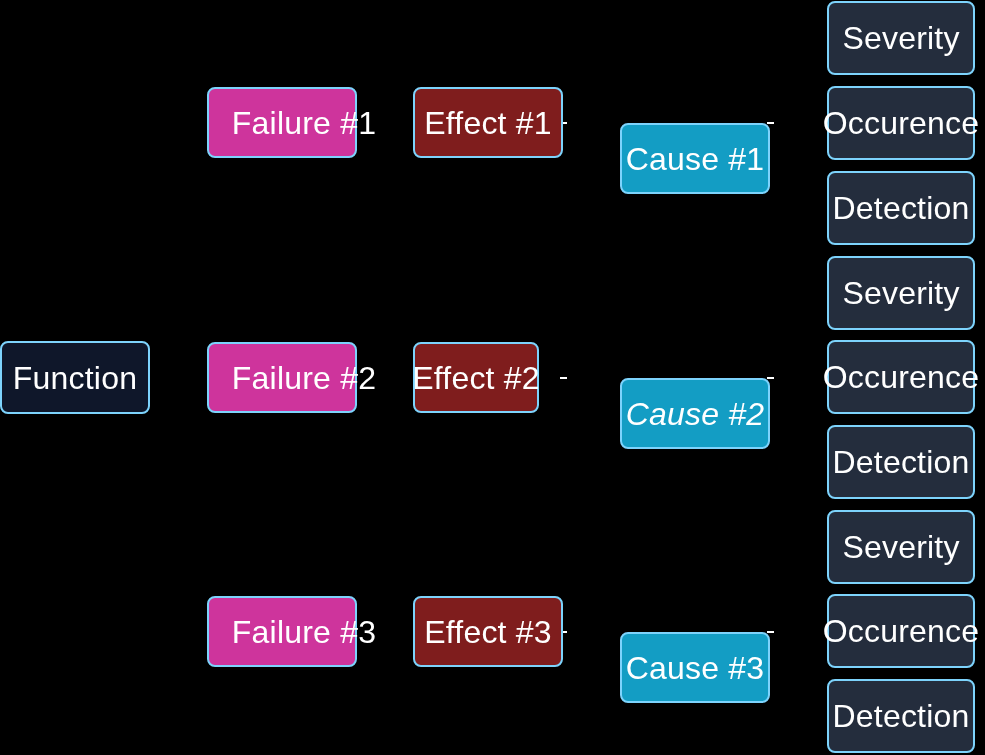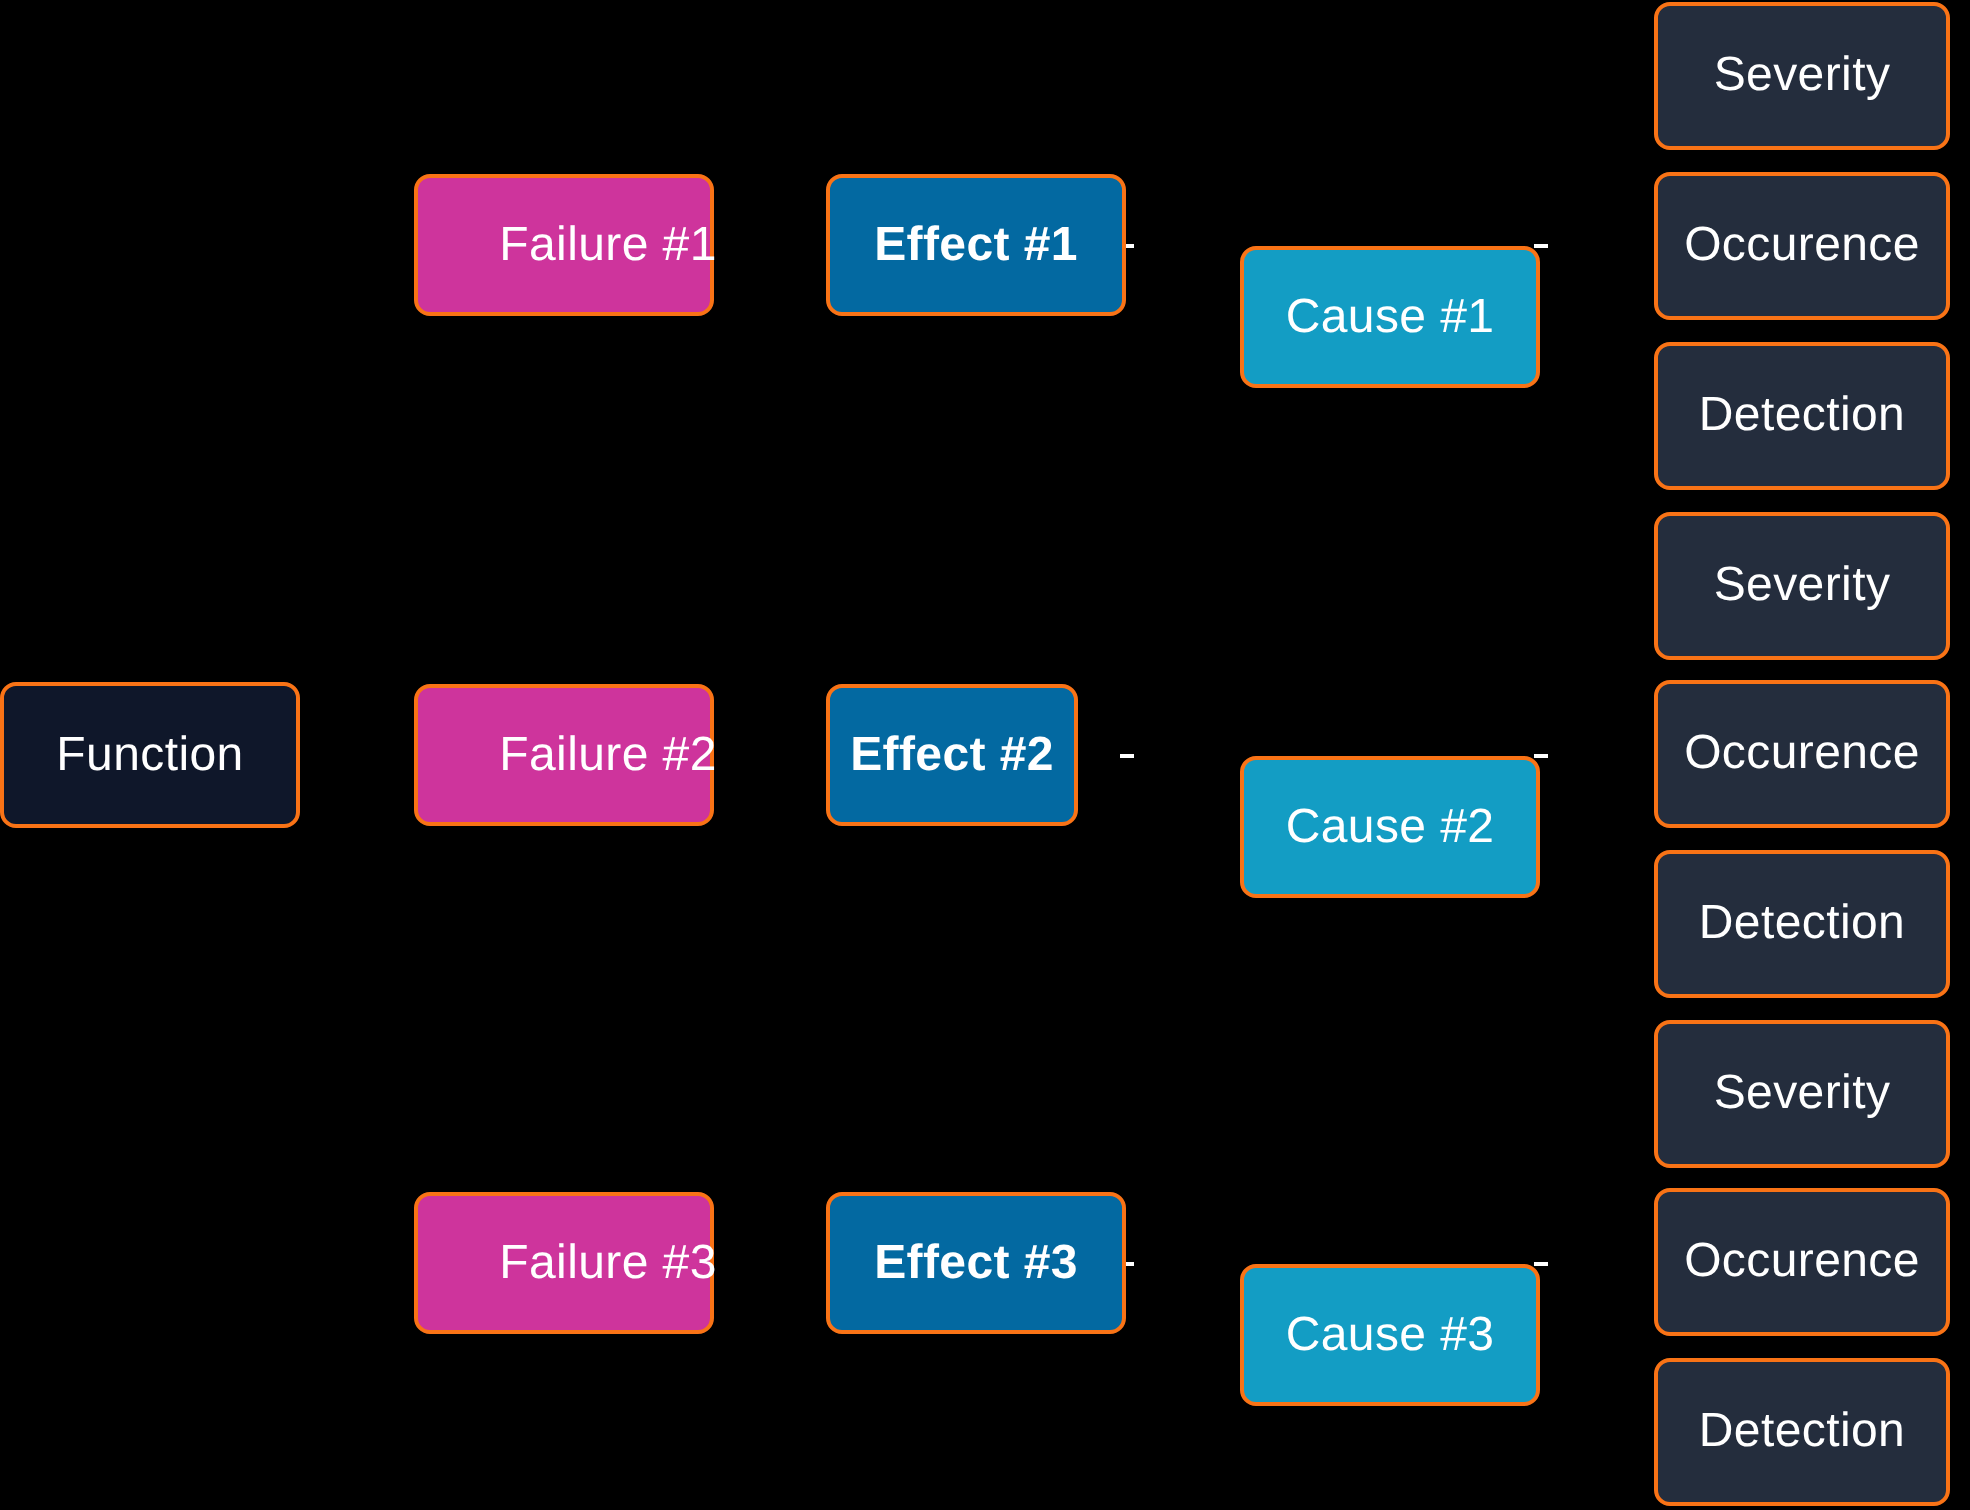--- a/index.html
+++ b/index.html
@@ -17,32 +17,32 @@
     background: #000000;
     overflow: hidden;
   }
   .node {
     position: absolute;
     box-sizing: border-box;
     display: flex;
     align-items: center;
     justify-content: center;
     border-radius: 8px;
-    border: 2px solid #f97316;
+    border: 2px solid #7dd3fc;
     color: #ffffff;
-    font-size: 24px;
+    font-size: 32px;
     font-weight: 400;
     letter-spacing: 0.2px;
     line-height: 1;
     white-space: nowrap;
     text-align: right;
   }
   .node-function { background: #0f172a; }
   .node-failure  { background: #CE349C; padding-left: 44px; }
-  .node-effect   { background: #0369a1; font-weight: bold; }
+  .node-effect   { background: #7f1d1d; }
   .node-cause    { background: #139DC4; margin-top: 36px; }
   .node-rating   { background: #242D3D; }
   .connector-stub {
     position: absolute;
     background: #ffffff;
     height: 2px;
   }
 </style>
 </head>
 <body>
@@ -56,21 +56,21 @@
     <div class="connector-stub" style="left: 767px; top: 377px; width: 7px;"></div>
     <div class="connector-stub" style="left: 767px; top: 631px; width: 7px;"></div>
     <div class="node node-function" style="left: 0px; top: 341px; width: 150px; height: 73px;">Function</div>
     <div class="node node-failure" style="left: 207px; top: 87px; width: 150px; height: 71px;">Failure #1</div>
     <div class="node node-failure" style="left: 207px; top: 342px; width: 150px; height: 71px;">Failure #2</div>
     <div class="node node-failure" style="left: 207px; top: 596px; width: 150px; height: 71px;">Failure #3</div>
     <div class="node node-effect" style="left: 413px; top: 87px; width: 150px; height: 71px;">Effect #1</div>
     <div class="node node-effect" style="left: 413px; top: 342px; width: 126px; height: 71px;">Effect #2</div>
     <div class="node node-effect" style="left: 413px; top: 596px; width: 150px; height: 71px;">Effect #3</div>
     <div class="node node-cause" style="left: 620px; top: 87px; width: 150px; height: 71px;">Cause #1</div>
-    <div class="node node-cause" style="left: 620px; top: 342px; width: 150px; height: 71px;">Cause #2</div>
+    <div class="node node-cause" style="left: 620px; top: 342px; width: 150px; height: 71px; font-style: italic;">Cause #2</div>
     <div class="node node-cause" style="left: 620px; top: 596px; width: 150px; height: 71px;">Cause #3</div>
     <div class="node node-rating" style="left: 827px; top: 1px; width: 148px; height: 74px;">Severity</div>
     <div class="node node-rating" style="left: 827px; top: 86px; width: 148px; height: 74px;">Occurence</div>
     <div class="node node-rating" style="left: 827px; top: 171px; width: 148px; height: 74px;">Detection</div>
     <div class="node node-rating" style="left: 827px; top: 256px; width: 148px; height: 74px;">Severity</div>
     <div class="node node-rating" style="left: 827px; top: 340px; width: 148px; height: 74px;">Occurence</div>
     <div class="node node-rating" style="left: 827px; top: 425px; width: 148px; height: 74px;">Detection</div>
     <div class="node node-rating" style="left: 827px; top: 510px; width: 148px; height: 74px;">Severity</div>
     <div class="node node-rating" style="left: 827px; top: 594px; width: 148px; height: 74px;">Occurence</div>
     <div class="node node-rating" style="left: 827px; top: 679px; width: 148px; height: 74px;">Detection</div>

